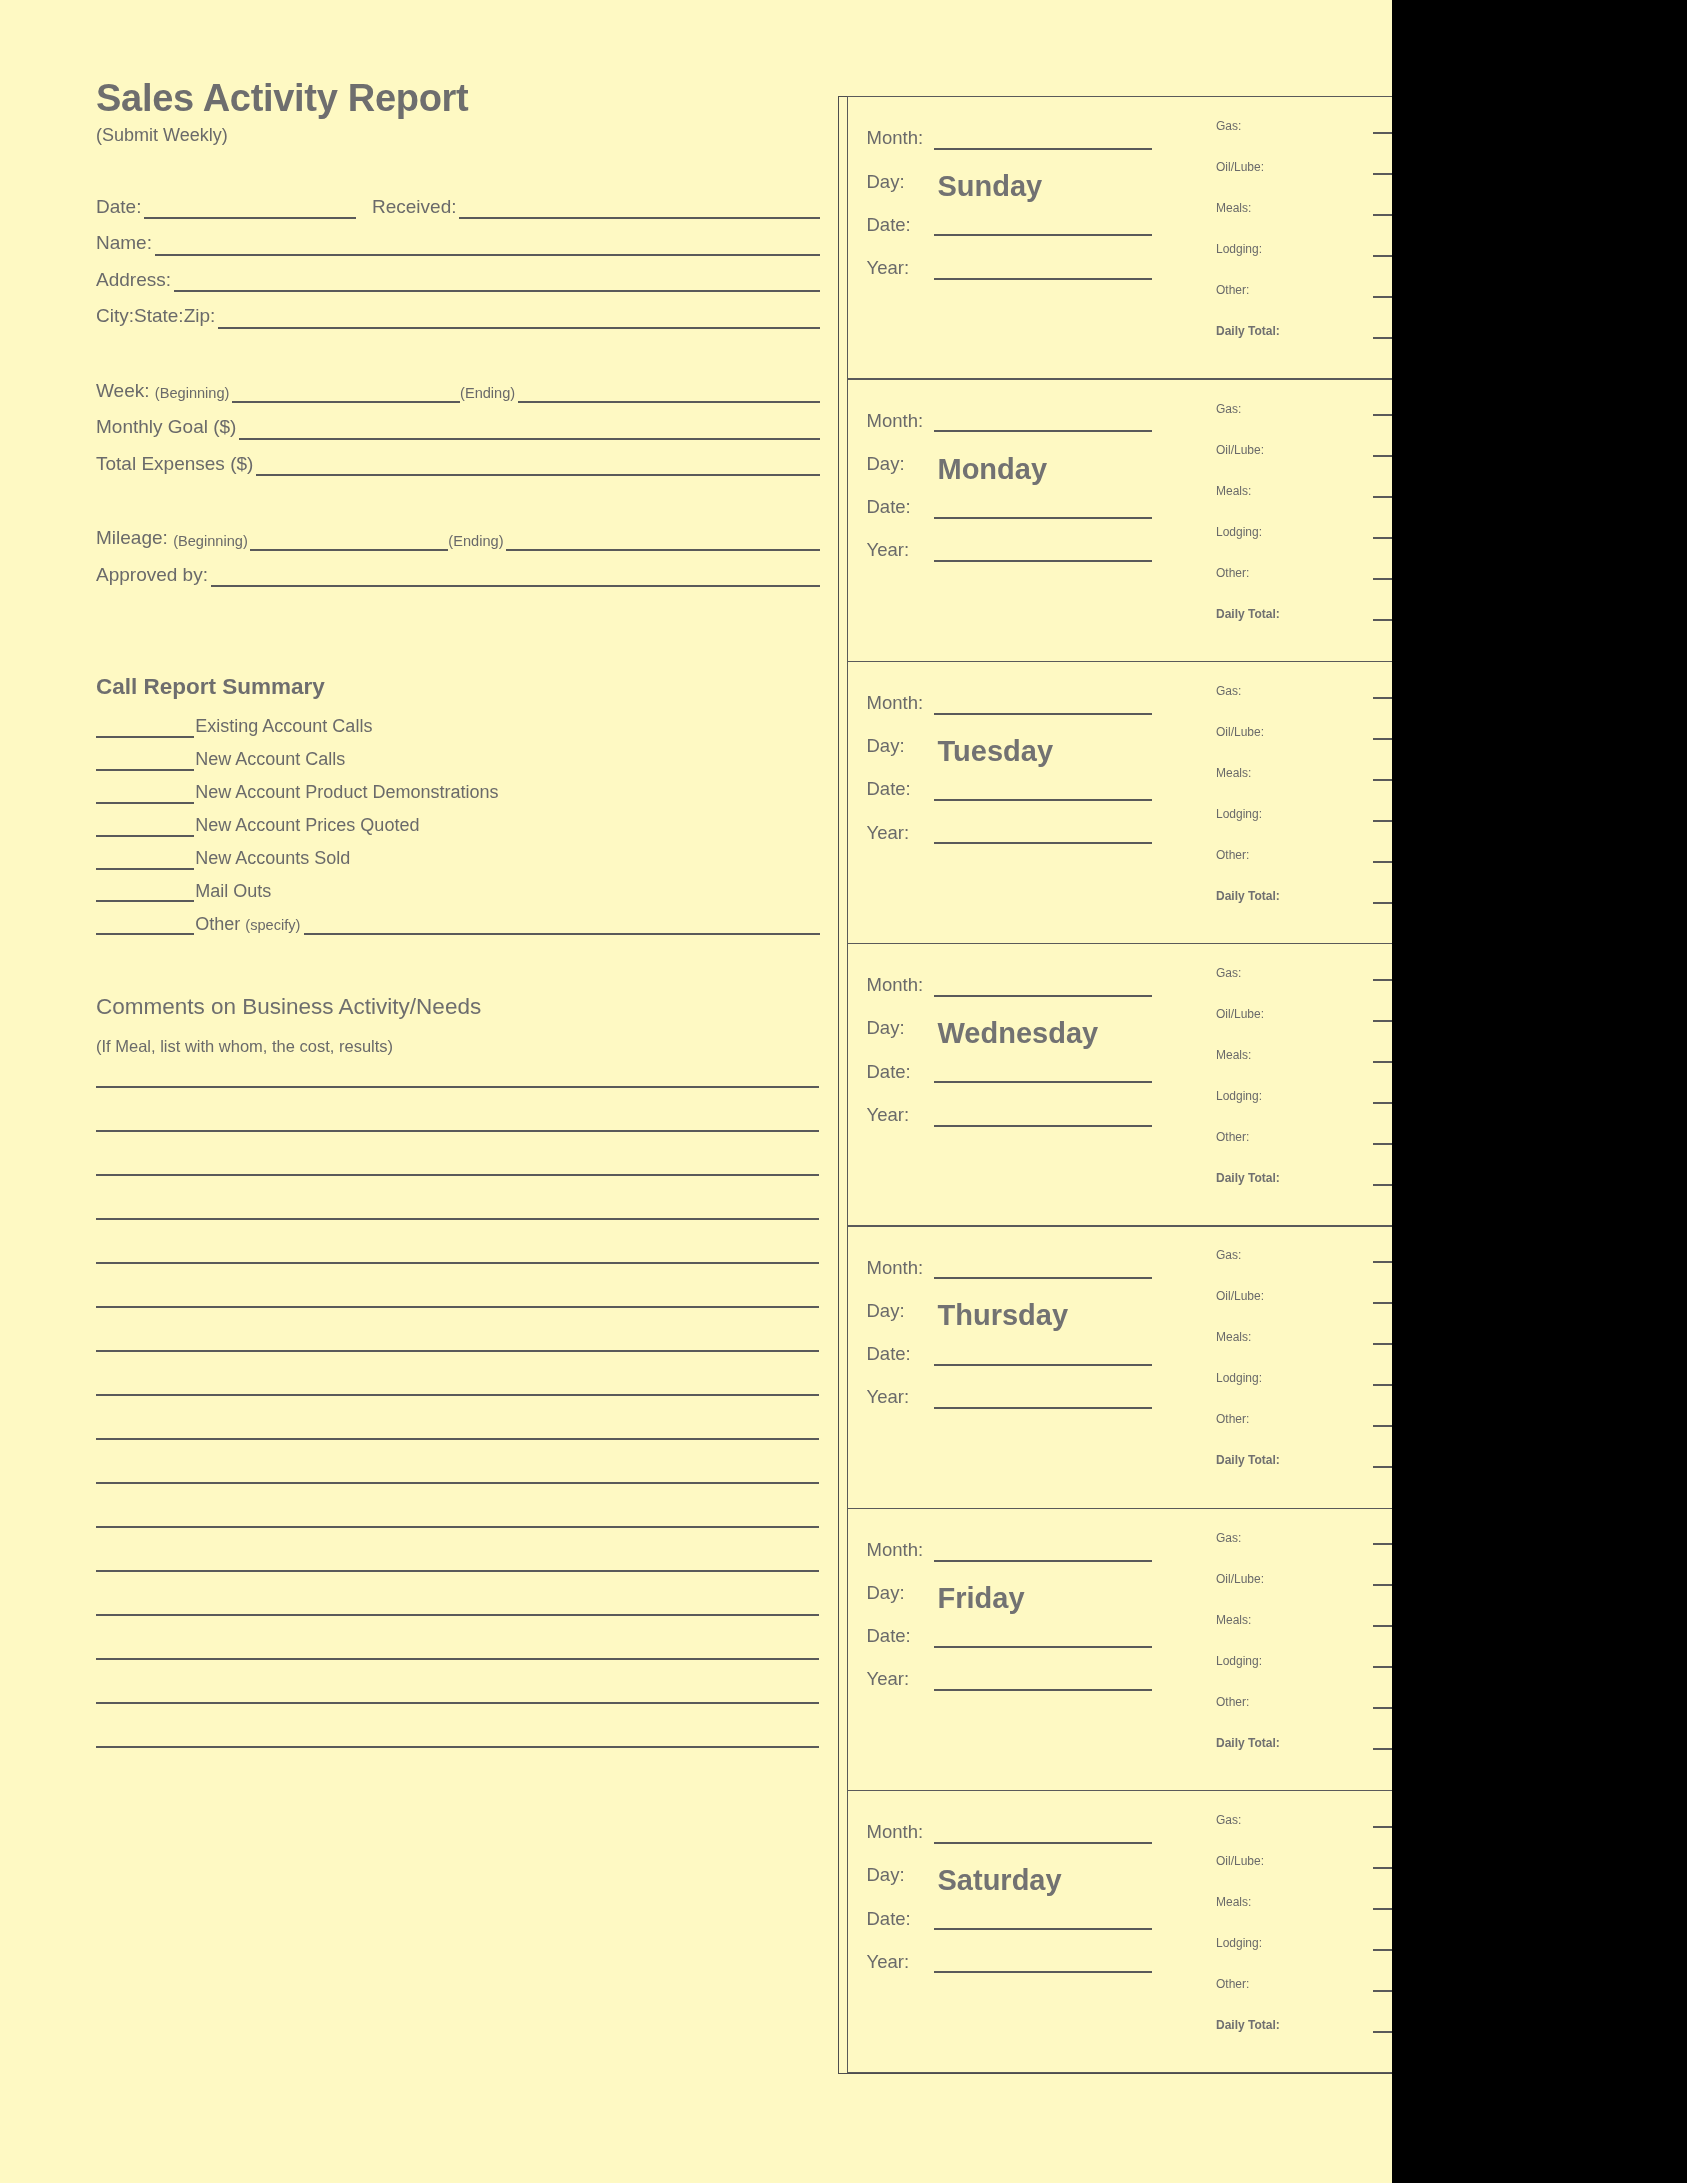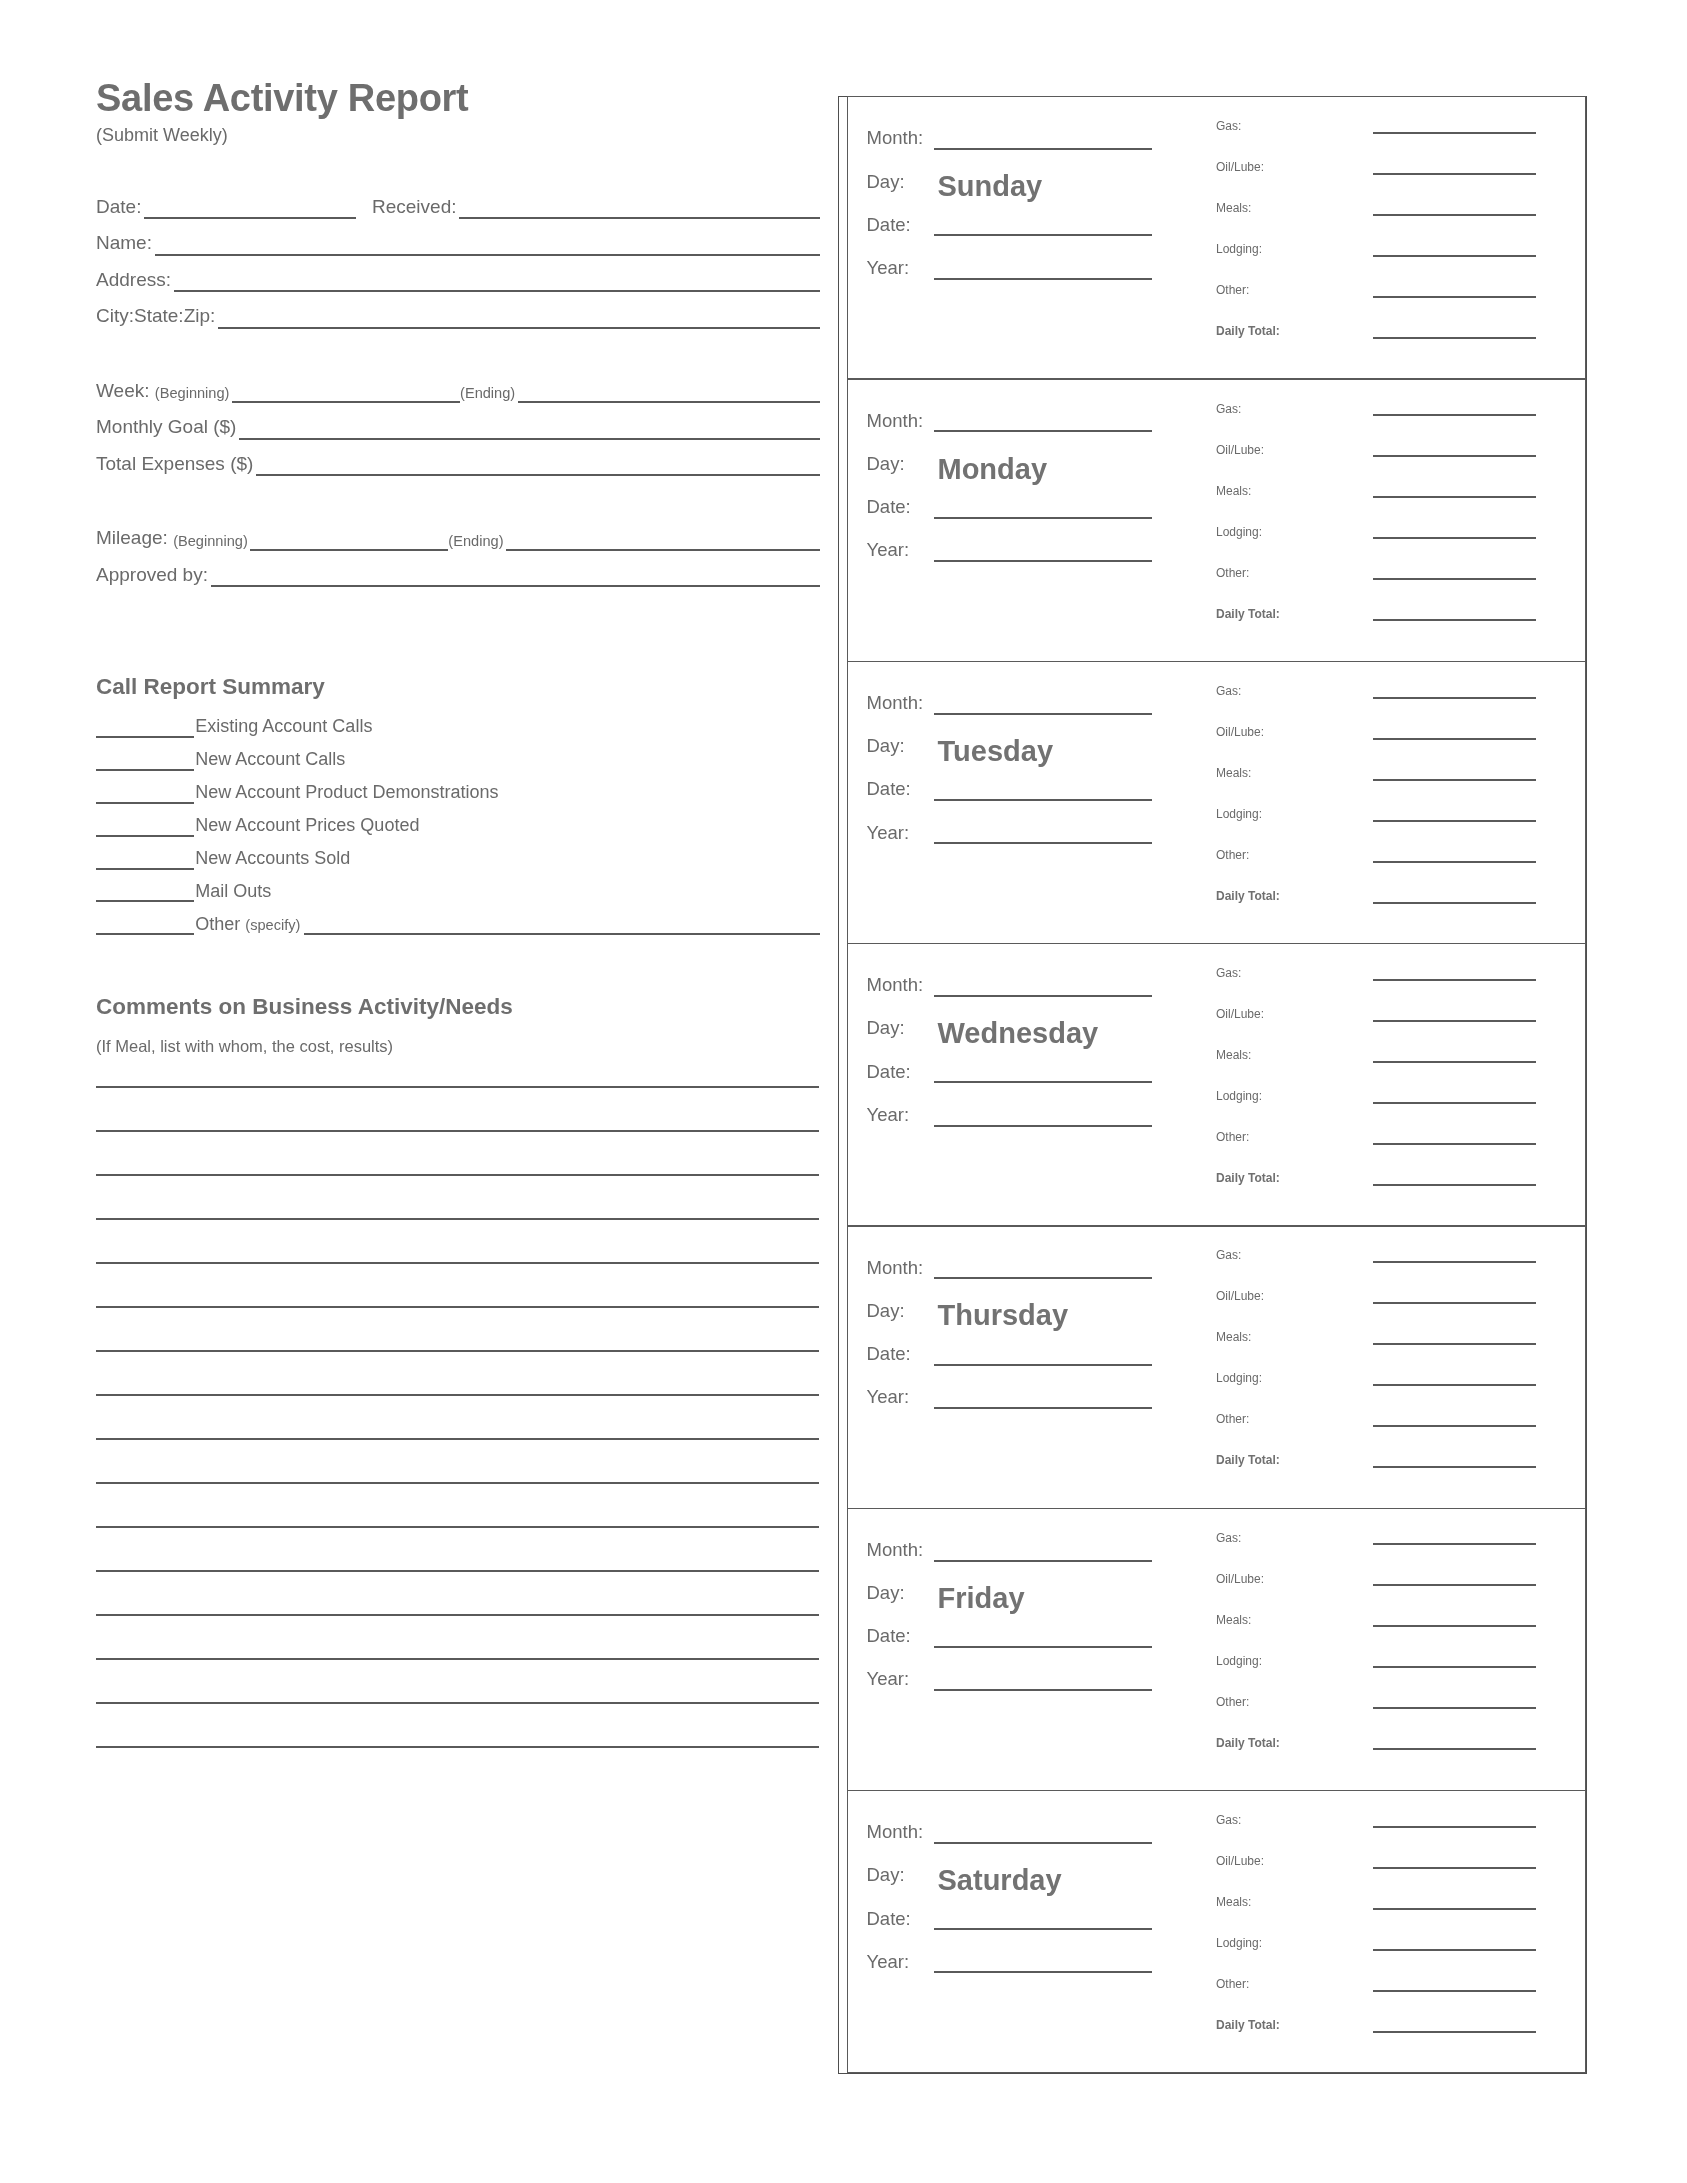--- a/index.html
+++ b/index.html
@@ -7,23 +7,23 @@
     margin: 0;
     padding: 0;
     background: #000000;
   }
   body {
     font-family: "Liberation Sans", sans-serif;
     color: #6a6a6a;
   }
   .page {
     position: relative;
-    width: 1687px;
+    width: 1392px;
     height: 2183px;
-    background: #ffffff;
+    background: #fef9c3;
     overflow: hidden;
   }
 
   
   .left-col {
     position: absolute;
     left: 96px;
     top: 79px;
     width: 724px;
   }
@@ -92,21 +92,21 @@
   .crs-row .tail {
     flex: 1 1 auto;
     border-bottom: 2px solid #5a5a5a;
     height: 18.5px;
     margin-left: 4px;
   }
 
   
   .comments-title {
     font-size: 22.5px;
-    font-weight: bold;
+    font-weight: normal;
     color: #6e6e6e;
     margin: 0 0 17px 0;
     white-space: nowrap;
   }
   .comments-note {
     font-size: 16.5px;
     color: #6a6a6a;
     margin: 0 0 30px 0;
   }
   .comment-lines { position: relative; }

